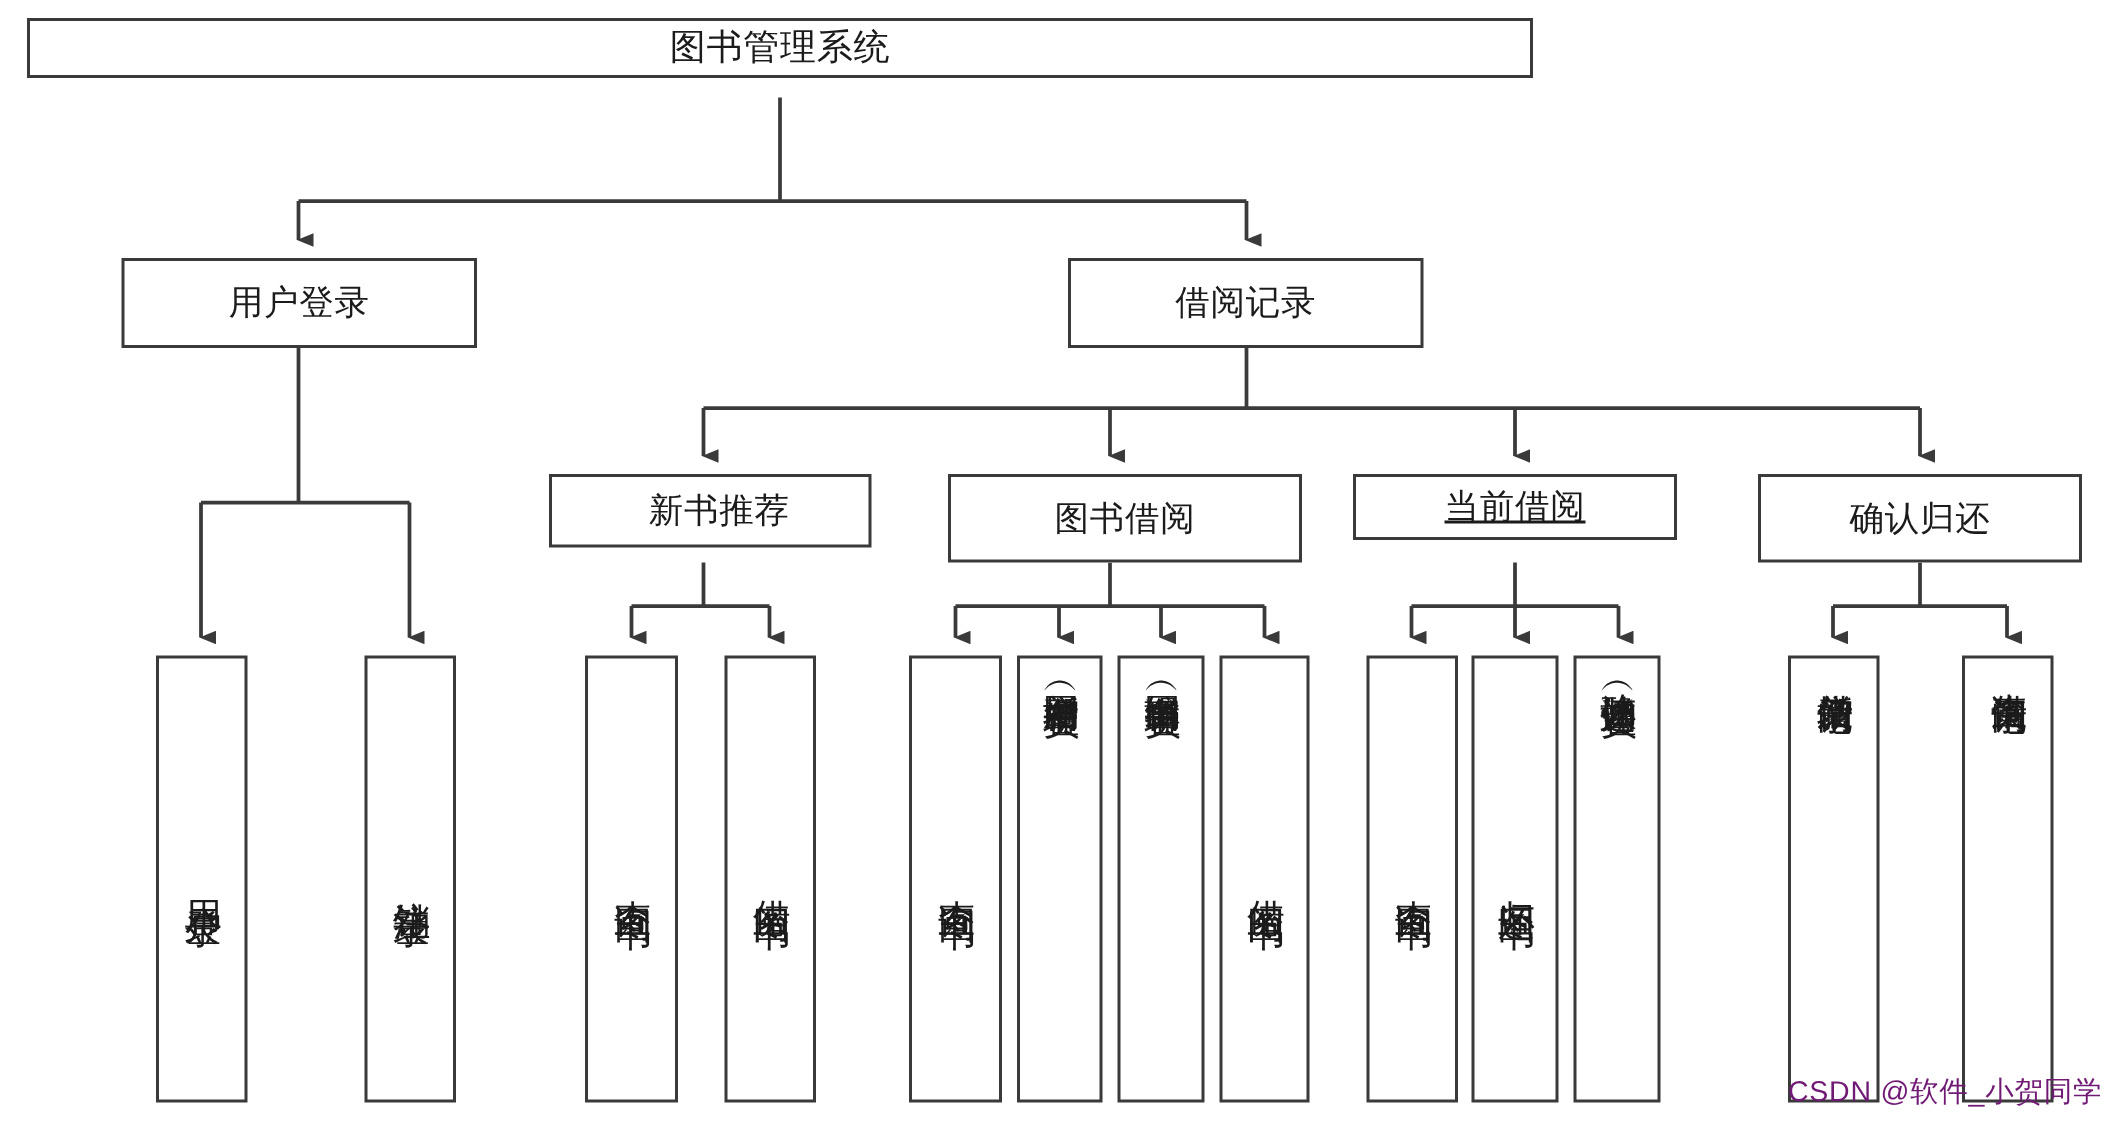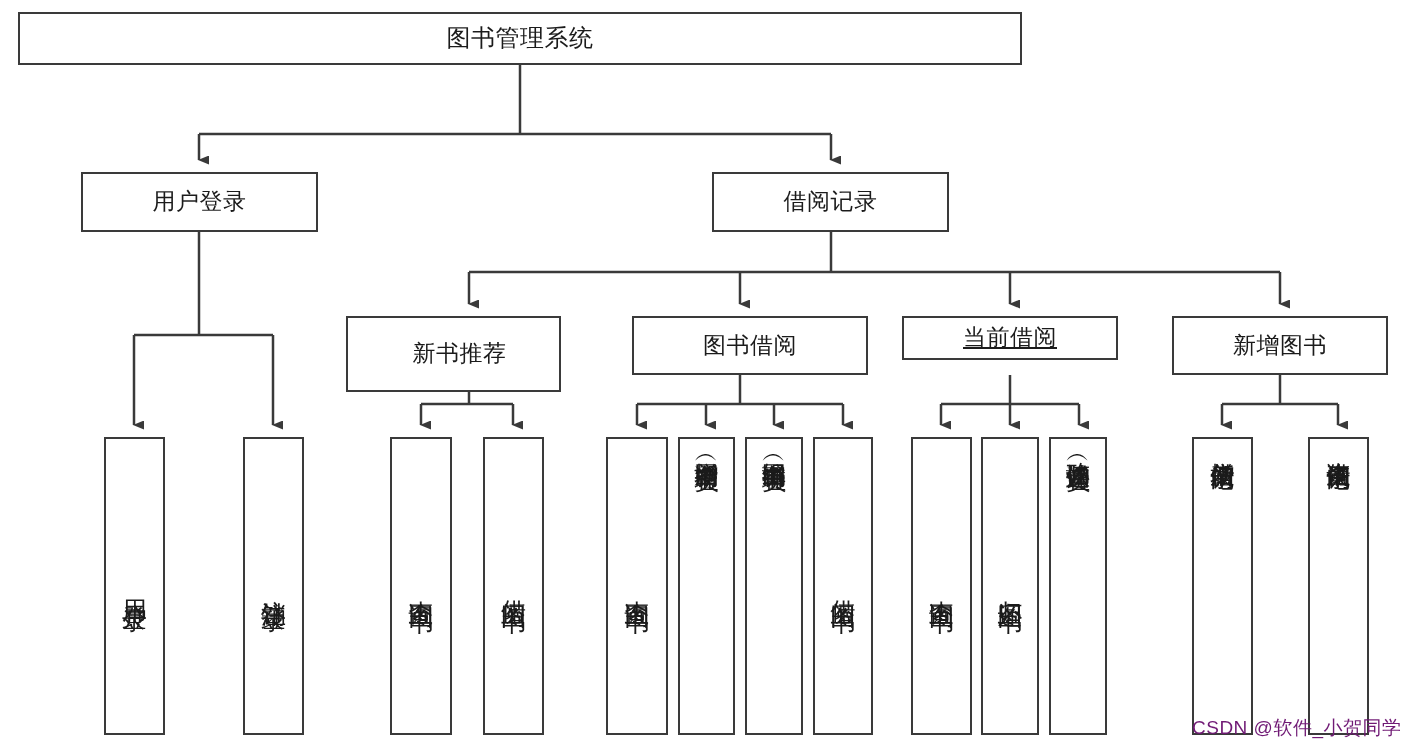--- a/index.html
+++ b/index.html
@@ -135,42 +135,42 @@
       <path d="M 1010 404 L 1010 425" marker-end="url(#arrowhead)"></path>
       <path d="M 1079 404 L 1079 425" marker-end="url(#arrowhead)"></path>
 
       <path d="M 1280 375 L 1280 404"></path>
       <path d="M 1222 404 L 1338 404"></path>
       <path d="M 1222 404 L 1222 425" marker-end="url(#arrowhead)"></path>
       <path d="M 1338 404 L 1338 425" marker-end="url(#arrowhead)"></path>
     </g>
   </svg>
 
-  <div class="node h root" style="left:18px; top:12px; width:1004px; height:53px;">
+  <div class="node h root" style="left:18px; top:12px; width:1004px; height:40px;">
     <span class="node-label">图书管理系统</span>
   </div>
 
   <div class="node h" style="left:81px; top:172px; width:237px; height:60px;">
     <span class="node-label">用户登录</span>
   </div>
   <div class="node h" style="left:712px; top:172px; width:237px; height:60px;">
     <span class="node-label">借阅记录</span>
   </div>
 
-  <div class="node h" style="left:346px; top:316px; width:215px; height:76px;padding-left:12px;">
+  <div class="node h" style="left:366px; top:316px; width:215px; height:49px;padding-left:12px;">
     <span class="node-label">新书推荐</span>
   </div>
   <div class="node h" style="left:632px; top:316px; width:236px; height:59px;">
     <span class="node-label">图书借阅</span>
   </div>
   <div class="node h" style="left:902px; top:316px; width:216px; height:44px;text-decoration:underline;">
     <span class="node-label">当前借阅</span>
   </div>
   <div class="node h" style="left:1172px; top:316px; width:216px; height:59px;">
-    <span class="node-label">新增图书</span>
+    <span class="node-label">确认归还</span>
   </div>
 
   <div class="node v" style="left:104px; top:437px; width:61px; height:298px;">
     <span class="vwrap">
       <span class="node-label">用户登录</span>
     </span>
   </div>
   <div class="node v" style="left:243px; top:437px; width:61px; height:298px;">
     <span class="vwrap">
       <span class="node-label">注销登录</span>

